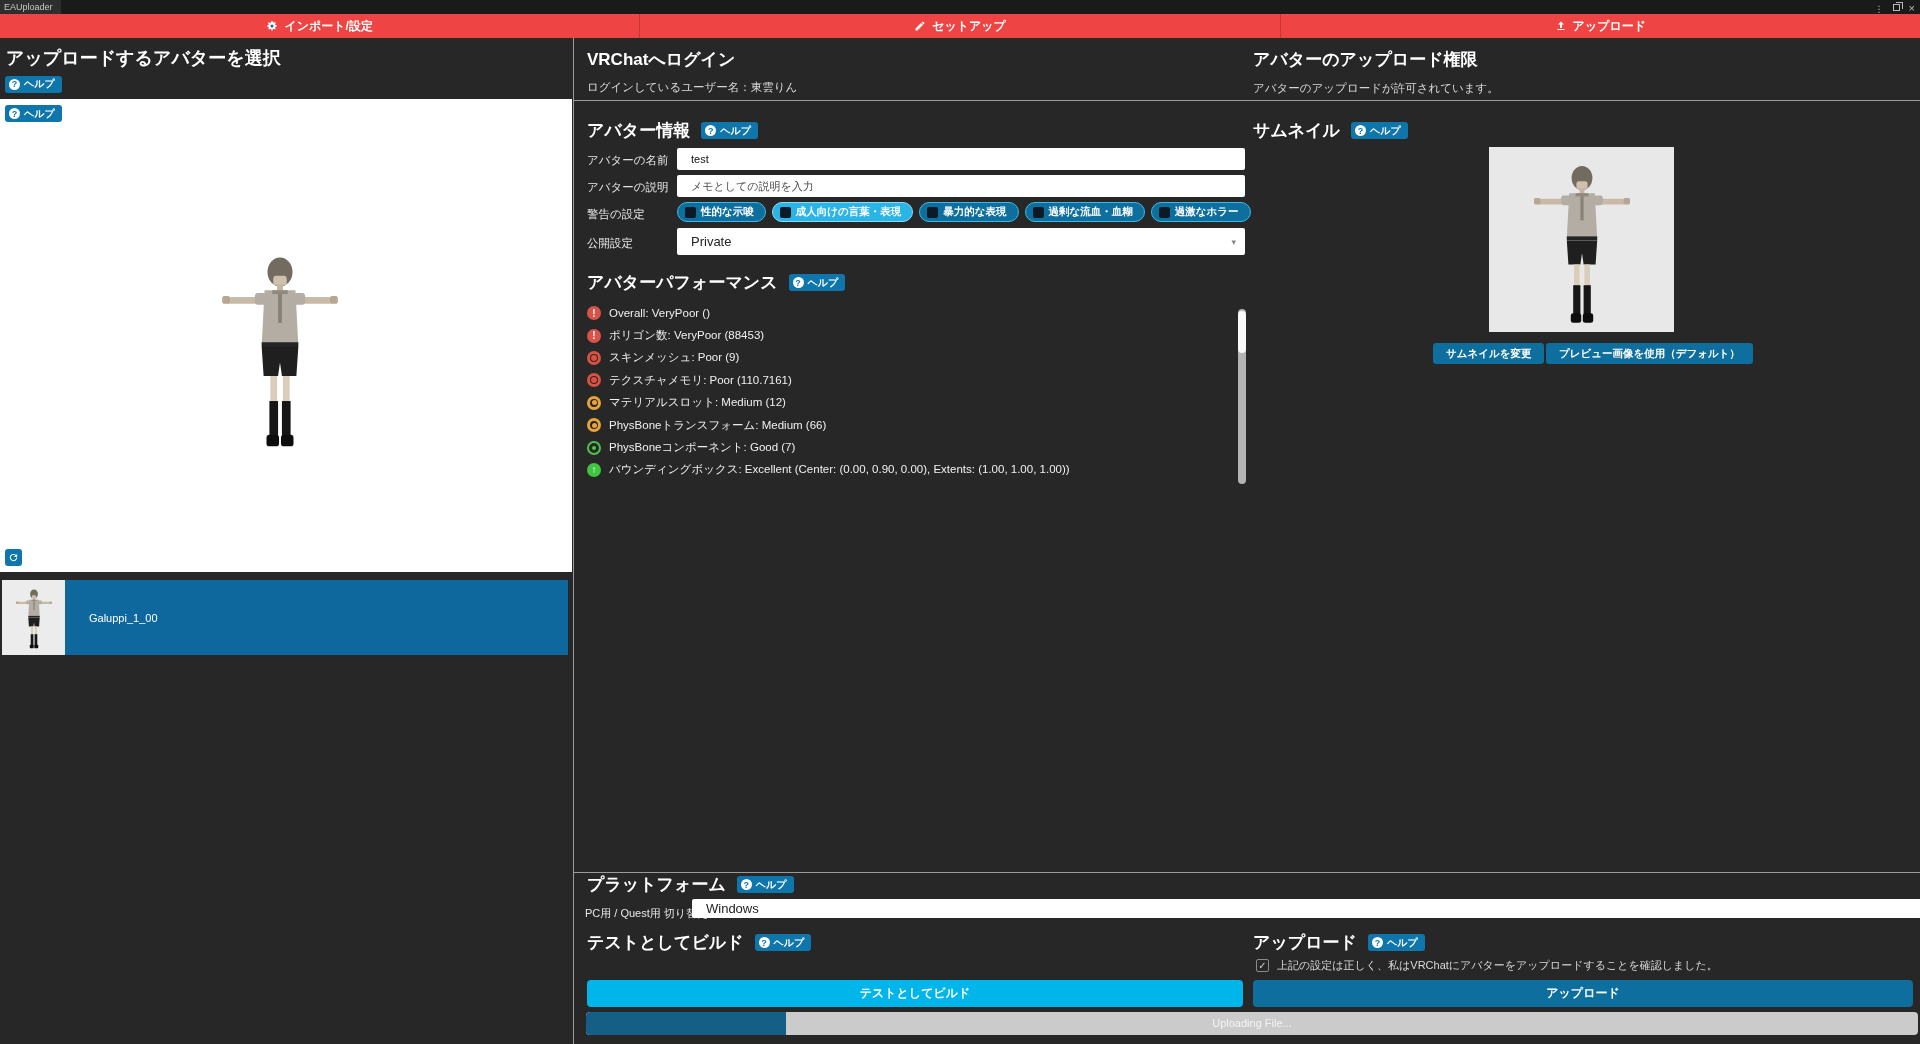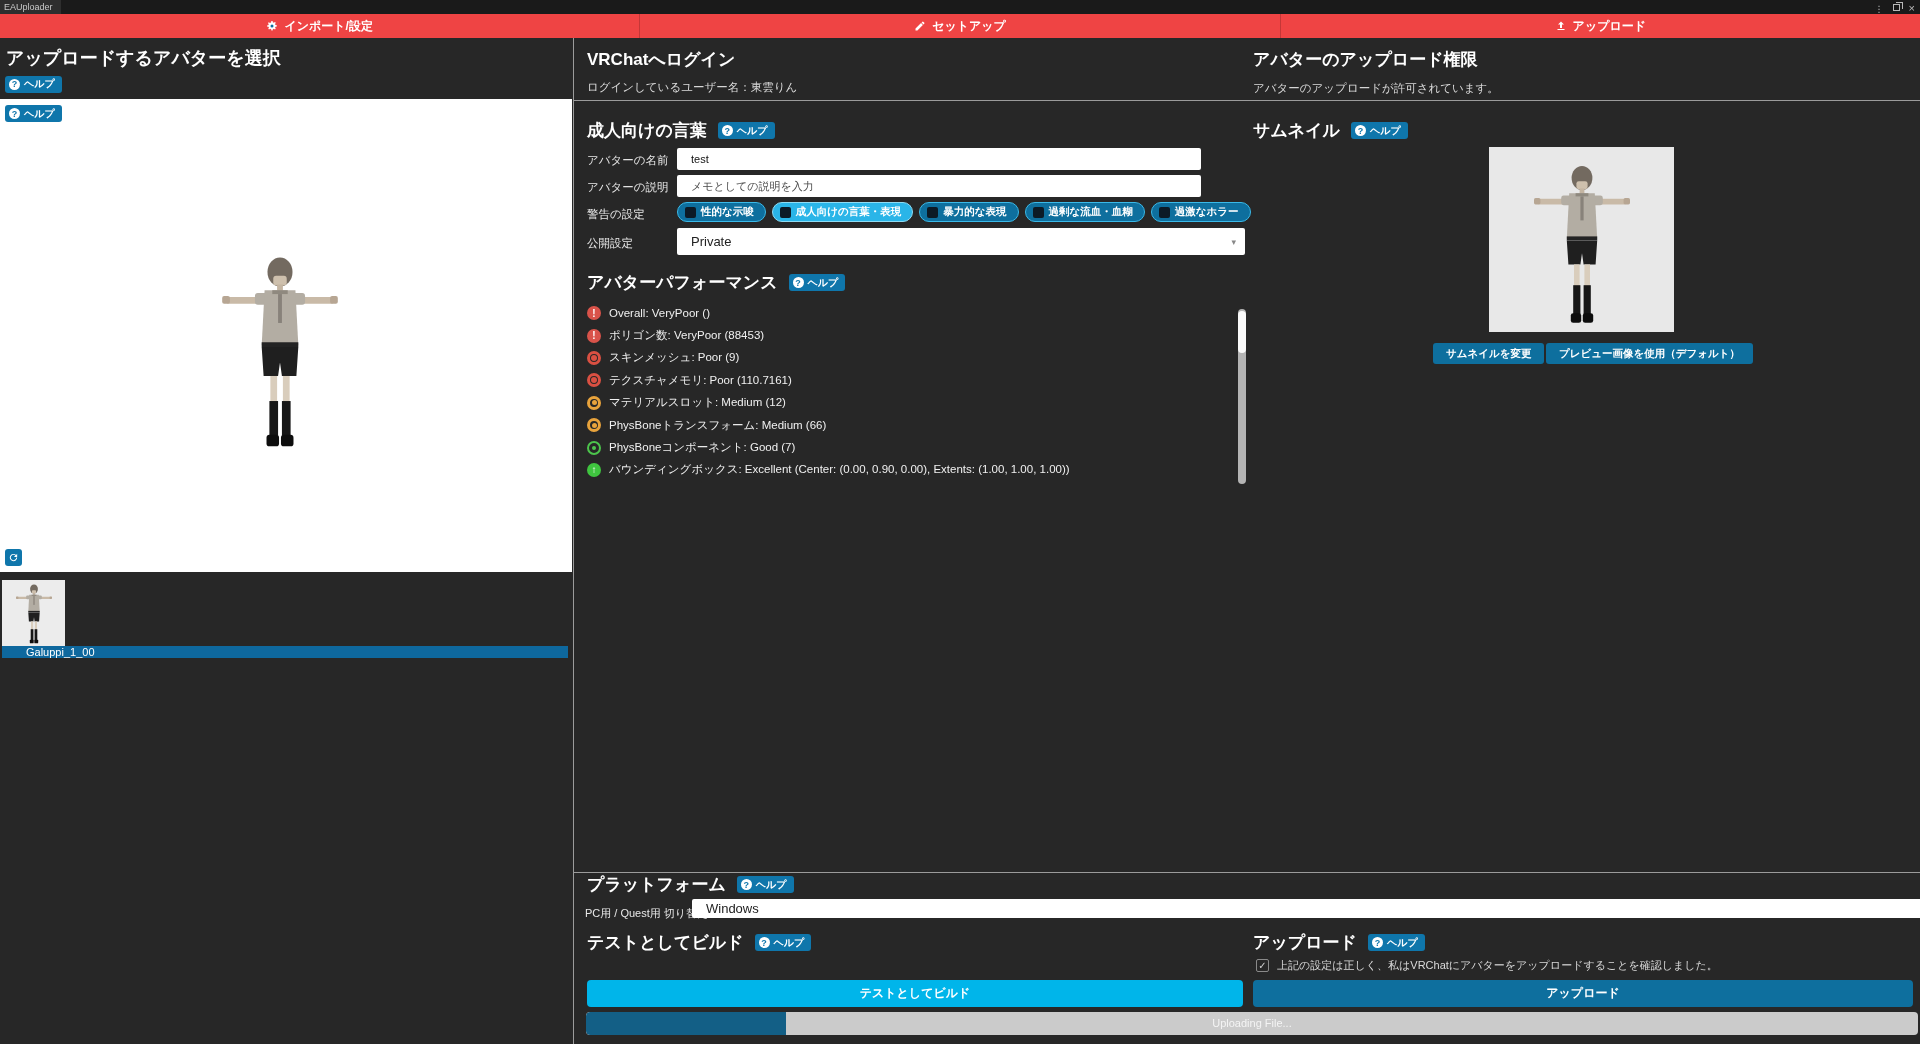--- a/index.html
+++ b/index.html
@@ -37,29 +37,29 @@
   .hdiv1{position:absolute;left:573px;top:100px;width:1347px;height:1px;background:#9b9b9b;}
   .hdiv2{position:absolute;left:573px;top:872px;width:1347px;height:1px;background:#9b9b9b;}
 
   
   .preview-box{position:absolute;left:0;top:99px;width:572px;height:473px;background:#ffffff;}
   .preview-box .help-btn{position:absolute;left:5px;top:6px;}
   .avatar-large{position:absolute;left:222px;top:144px;width:116px;height:212px;}
   .refresh-btn{position:absolute;left:5px;top:450px;width:17px;height:17px;background:#0f76ab;border-radius:3px;
                display:flex;align-items:center;justify-content:center;}
   .left-help{position:absolute;left:5px;top:73px;}
-  .list-row{position:absolute;left:2px;top:580px;width:566px;height:75px;display:flex;flex-direction:column;}
+  .list-row{position:absolute;left:2px;top:580px;width:566px;height:75px;display:flex;}
   .list-thumb{width:63px;height:75px;background:#ececec;display:flex;align-items:center;justify-content:center;}
   .list-thumb svg{width:36px;height:66px;}
   .list-body{flex:1;background:#0e689e;display:flex;align-items:center;}
   .list-label{margin-left:24px;font-size:11px;color:#fff;}
 
   
   .flabel{position:absolute;font-size:11.5px;color:#e8e8e8;white-space:nowrap;}
-  .tinput{position:absolute;left:677px;width:524px;height:22px;background:#fff;border:none;border-radius:2px;
+  .tinput{position:absolute;left:677px;width:568px;height:22px;background:#fff;border:none;border-radius:2px;
           font-size:11px;color:#111;padding:0 14px;outline:none;}
   .tinput::placeholder{color:#4a4a4a;opacity:1;}
   .selectbox{position:absolute;background:#fff;border-radius:2px;display:flex;align-items:center;}
   .selectbox .val{margin-left:14px;font-size:13px;color:#222;}
   .select-chevron{position:absolute;right:9px;top:50%;transform:translateY(-50%);color:#888;font-size:9px;}
   .select-chevron::after{content:"▾";}
   .pills{position:absolute;left:677px;top:202px;display:flex;gap:6px;}
   .pill{display:flex;align-items:center;gap:5px;height:20px;padding:0 11px 0 7px;border-radius:10px;
         background:#0e6f9e;border:1px solid #3ab9e8;color:#fff;font-size:10.5px;font-weight:700;white-space:nowrap;}
   .pill[data-selected="true"]{background:#2ab5e8;border-color:#8edcf4;}
@@ -207,21 +207,21 @@
     </div>
     <div class="list-body">
       <span class="list-label">Galuppi_1_00</span>
     </div>
   </div>
 
   <div class="h1" style="left:587px;top:48px;">VRChatへログイン</div>
   <div class="sub" style="left:587px;top:80px;">ログインしているユーザー名：東雲りん</div>
 
   <div class="hrow" style="left:587px;top:119px;">
-    <span class="t">成人向けの言葉</span>
+    <span class="t">アバター情報</span>
     <span class="help-btn">
       <span class="help-q">?</span>
       <span>ヘルプ</span>
     </span>
   </div>
 
   <div class="flabel" style="left:587px;top:153px;">アバターの名前</div>
   <input class="tinput" style="top: 148px;" value="test">
   <div class="flabel" style="left:587px;top:180px;">アバターの説明</div>
   <input class="tinput" style="top: 175px;" placeholder="メモとしての説明を入力">

